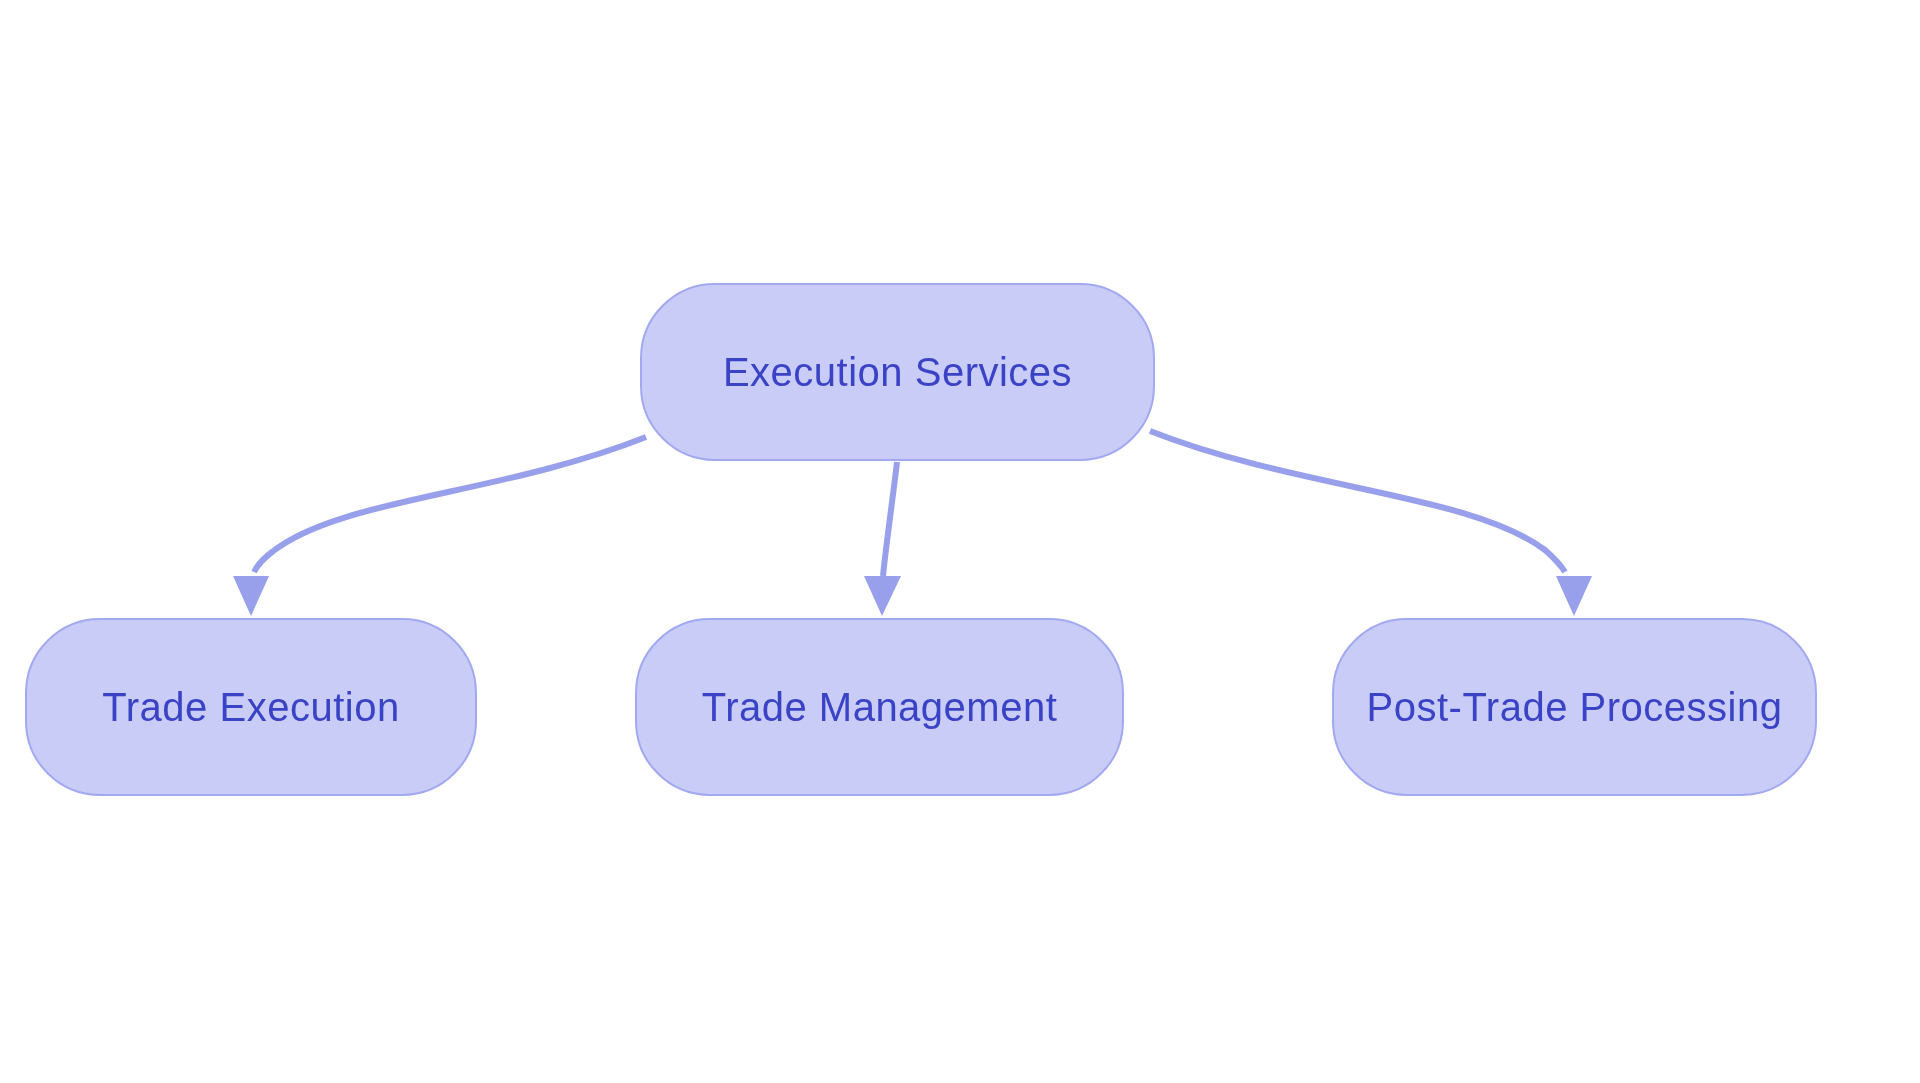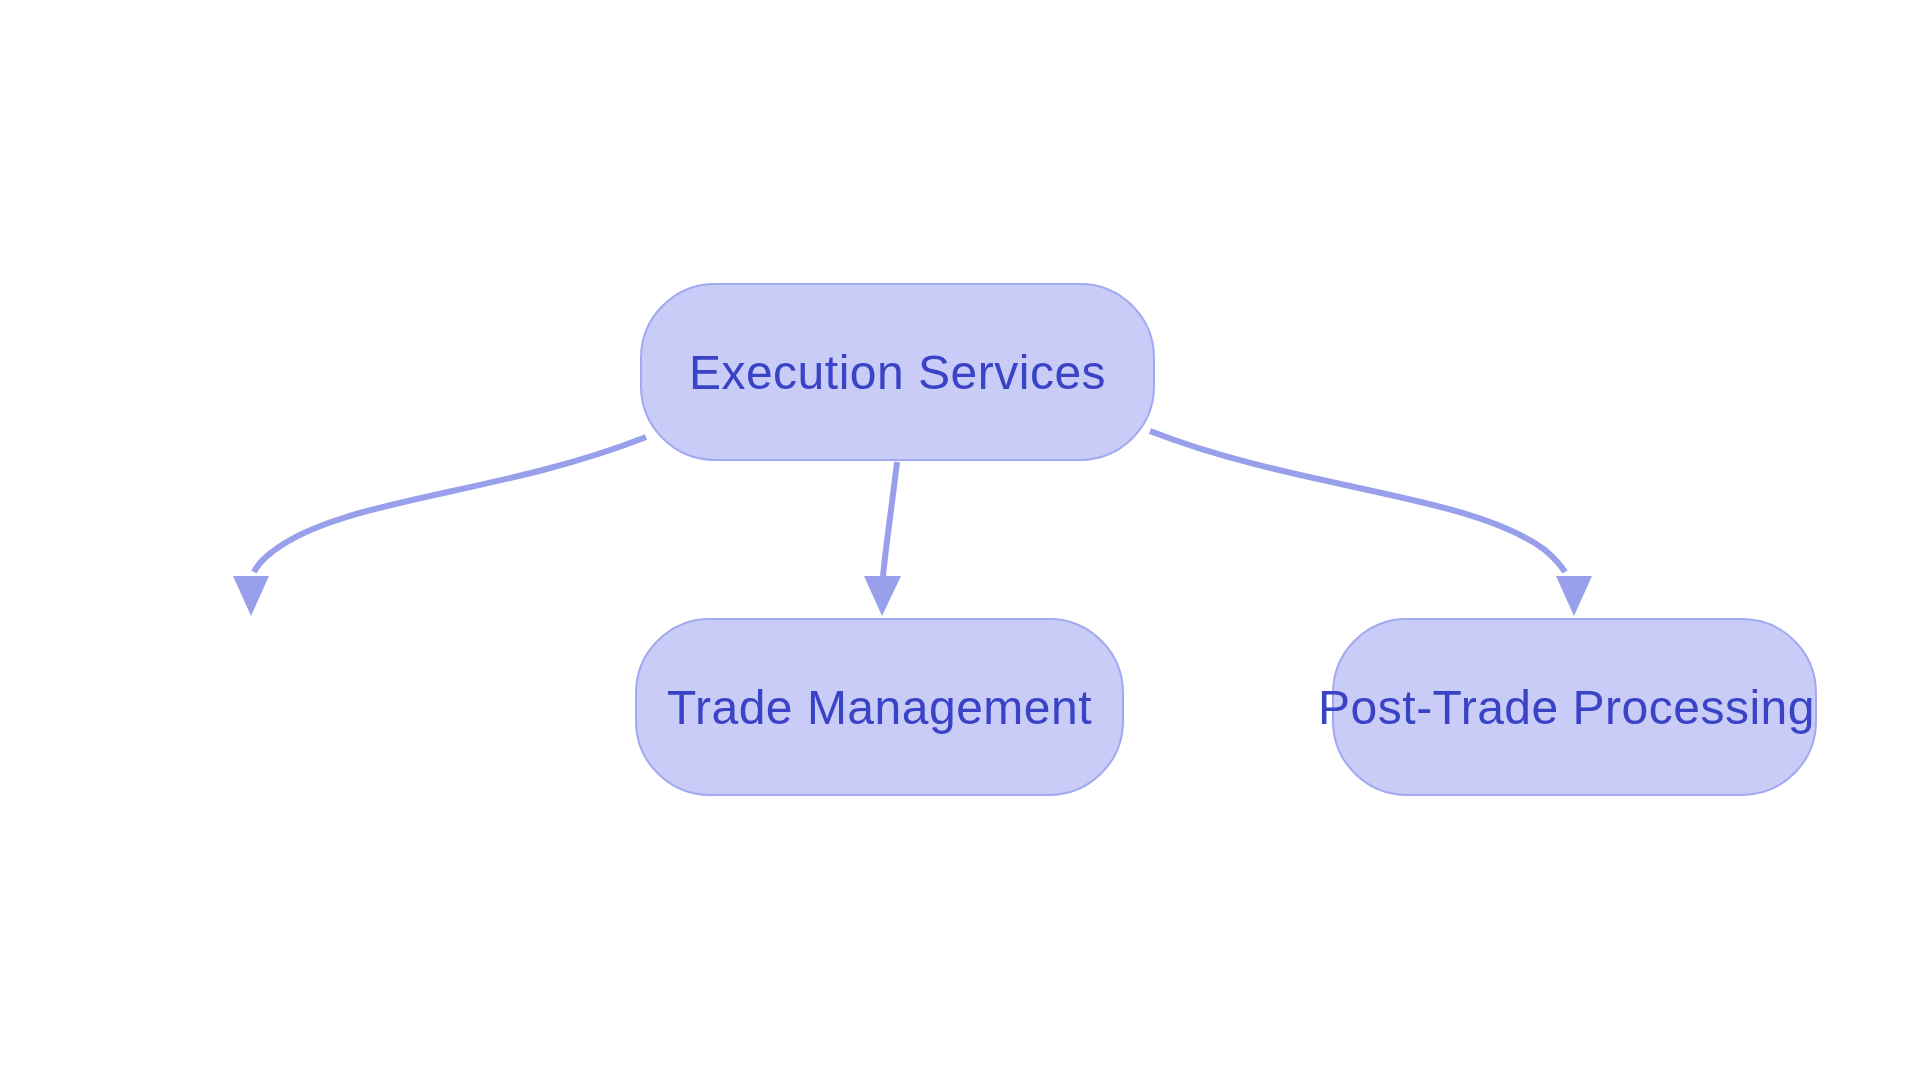--- a/index.html
+++ b/index.html
@@ -34,28 +34,28 @@
     display: flex;
     align-items: center;
     justify-content: center;
     background: var(--node-fill, #c8ccf6);
     border: 2.5px solid var(--node-border, #a2a9f0);
     border-radius: 75px;
     box-sizing: border-box;
   }
   .node-label {
     color: var(--text-color, #3a43c6);
-    font-size: 48px;
+    font-size: 40px;
     white-space: nowrap;
     letter-spacing: 0.5px;
   }
   #node-execution-services   { left: 640px;  top: 283px; width: 515px; height: 178px; }
   #node-trade-execution      { left: 25px;   top: 618px; width: 452px; height: 178px; }
   #node-order-management     { left: 635px;  top: 618px; width: 489px; height: 178px; }
-  #node-post-trade-processing{ left: 1332px; top: 618px; width: 485px; height: 178px; justify-content: flex-end; }
+  #node-post-trade-processing{ left: 1332px; top: 618px; width: 485px; height: 178px; }
 </style>
 </head>
 <body>
 
 <div class="canvas">
 
   <svg class="edges" width="1920" height="1083" viewBox="0 0 1920 1083" aria-hidden="true">
     <path class="edge" d="M 646 437 C 500 495, 340 498, 272 552 C 264 558, 258 564, 254 572"></path>
     <polygon class="arrowhead" points="233,576 269,576 251,616"></polygon>
 
@@ -63,20 +63,23 @@
     <polygon class="arrowhead" points="864,576 901,576 882,616"></polygon>
 
     <path class="edge" d="M 1150 431 C 1300 490, 1470 494, 1545 550 C 1553 557, 1560 564, 1565 572"></path>
     <polygon class="arrowhead" points="1556,576 1592,576 1574,616"></polygon>
   </svg>
 
   <div class="node" id="node-execution-services">
     <span class="node-label">Execution Services</span>
   </div>
 
+  <div class="node" id="node-trade-execution">
+    <span class="node-label">Trade Execution</span>
+  </div>
 
   <div class="node" id="node-order-management">
     <span class="node-label">Trade Management</span>
   </div>
 
   <div class="node" id="node-post-trade-processing">
     <span class="node-label">Post-Trade Processing</span>
   </div>
 
 </div>

